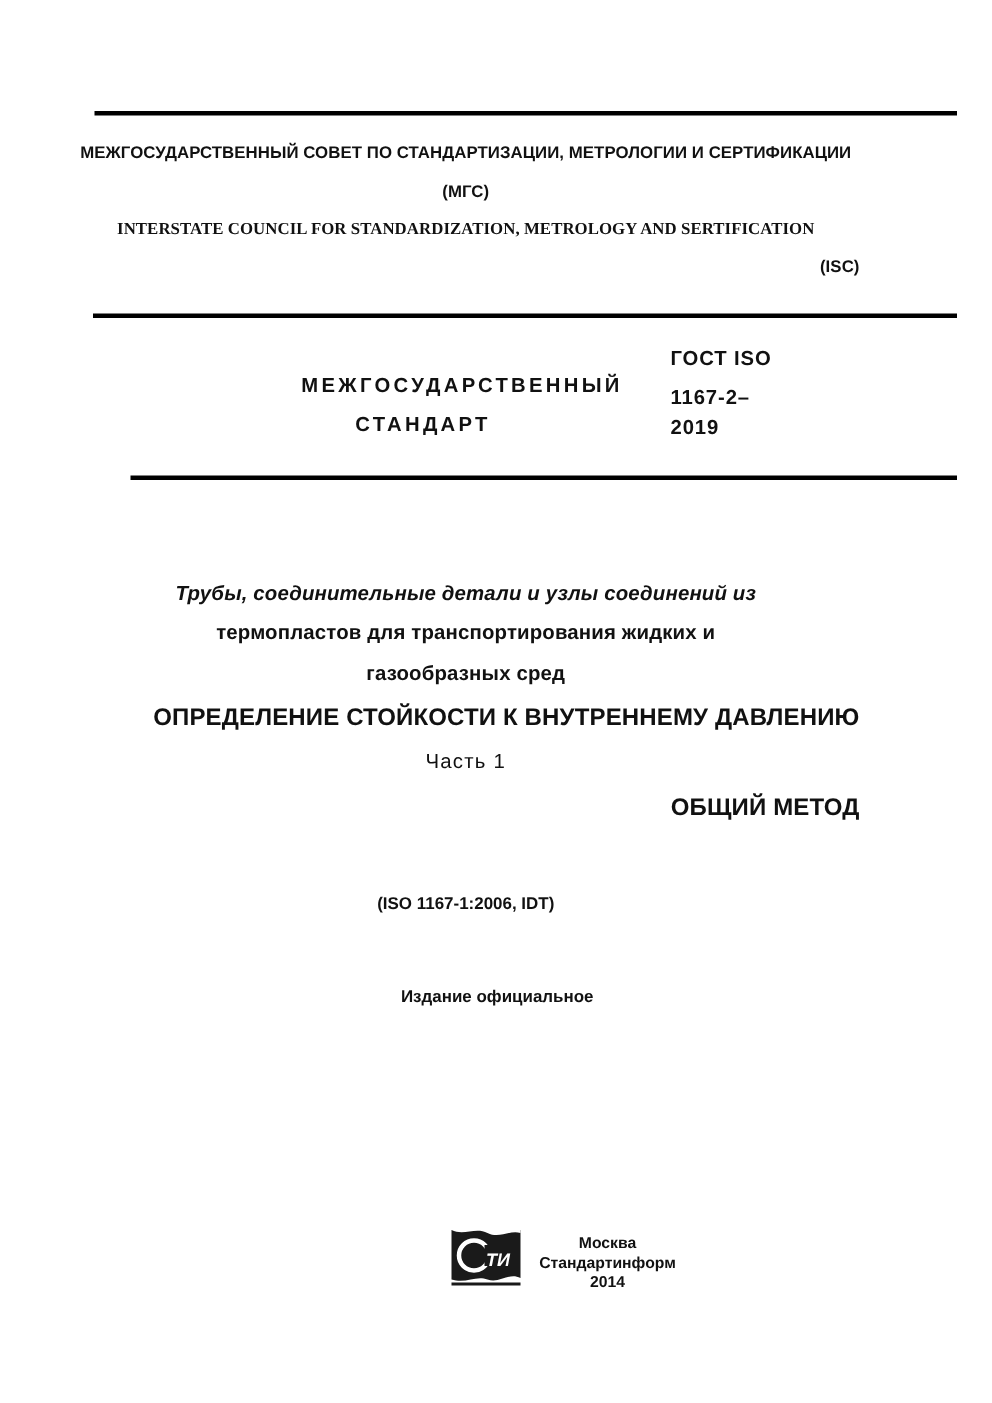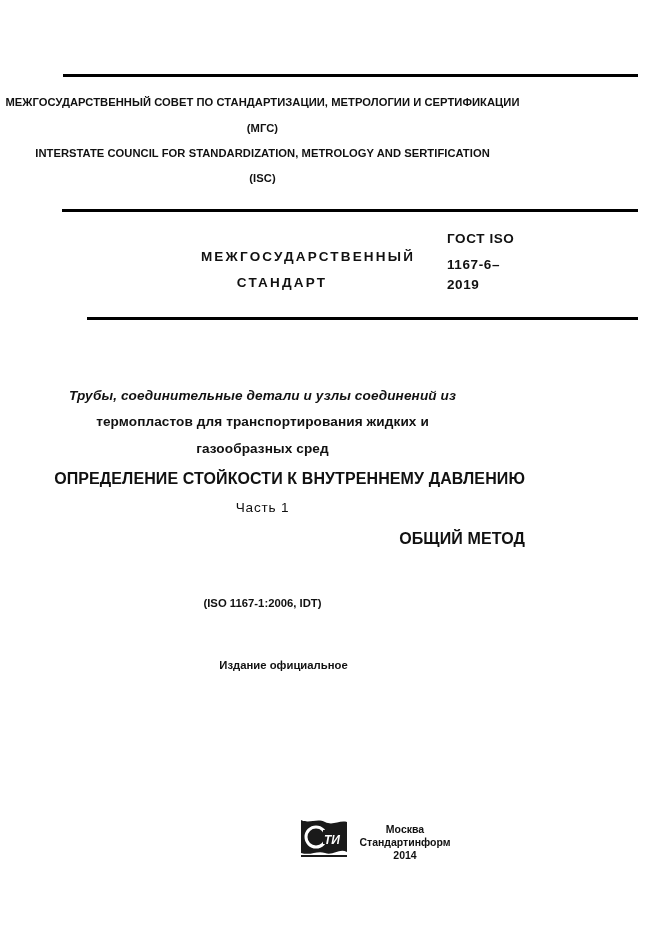--- a/index.html
+++ b/index.html
@@ -21,20 +21,21 @@
       height: 3px;
       background: #000000;
     }
     .center-line {
       position: absolute;
       left: 0;
       width: 525px;
       text-align: center;
       font-weight: bold;
       white-space: nowrap;
+      padding-left: 48px;
     }
     .council { font-size: 11.2px; letter-spacing: 0.05px; }
     .std-label {
       font-size: 13.5px;
       font-weight: bold;
       letter-spacing: 2.2px;
       white-space: nowrap;
       text-align: center;
     }
     .gost {
@@ -63,30 +64,30 @@
       height: 42px;
     }
   </style>
 </head>
 <body>
 
 <div class="rule" style="left:63px; top:74px; width:575px;"></div>
 
 <div class="center-line council" style="top:96px;">МЕЖГОСУДАРСТВЕННЫЙ СОВЕТ ПО СТАНДАРТИЗАЦИИ, МЕТРОЛОГИИ И СЕРТИФИКАЦИИ</div>
 <div class="center-line council" style="top:122px;">(МГС)</div>
-<div class="center-line council" style="top:147px;">INTERSTATE COUNCIL FOR STANDARDIZATION, METROLOGY AND SERTIFICATION</div>
-<div class="center-line council" style="top:172px;">(ISC)</div>
+<div class="center-line council" style="top:147px;font-family:Liberation Serif, serif;">INTERSTATE COUNCIL FOR STANDARDIZATION, METROLOGY AND SERTIFICATION</div>
+<div class="center-line council" style="top:172px;text-align:right;">(ISC)</div>
 
 <div class="rule" style="left:62px; top:209px; width:576px;"></div>
 
 <div class="abs std-label" style="left:196px; top:249px; width:224px;">МЕЖГОСУДАРСТВЕННЫЙ</div>
 <div class="abs std-label" style="left:196px; top:275px; width:172px;">СТАНДАРТ</div>
 
 <div class="abs gost" style="left:447px; top:231px;">ГОСТ ISO</div>
-<div class="abs gost" style="left:447px; top:257px;">1167-6–</div>
+<div class="abs gost" style="left:447px; top:257px;">1167-2–</div>
 <div class="abs gost" style="left:447px; top:277px;">2019</div>
 
 <div class="rule" style="left:87px; top:317px; width:551px;"></div>
 
 <div class="center-line title-line" style="top:388px;font-style:italic;">Трубы, соединительные детали и узлы соединений из</div>
 <div class="center-line title-line" style="top:414px;">термопластов для транспортирования жидких и</div>
 <div class="center-line title-line" style="top:441px;">газообразных сред</div>
 <div class="center-line caps-line" style="top:470px;">ОПРЕДЕЛЕНИЕ СТОЙКОСТИ К ВНУТРЕННЕМУ ДАВЛЕНИЮ</div>
 <div class="center-line part-line" style="top:500px;">Часть 1</div>
 <div class="center-line caps-line" style="top:530px;">ОБЩИЙ МЕТОД</div>

